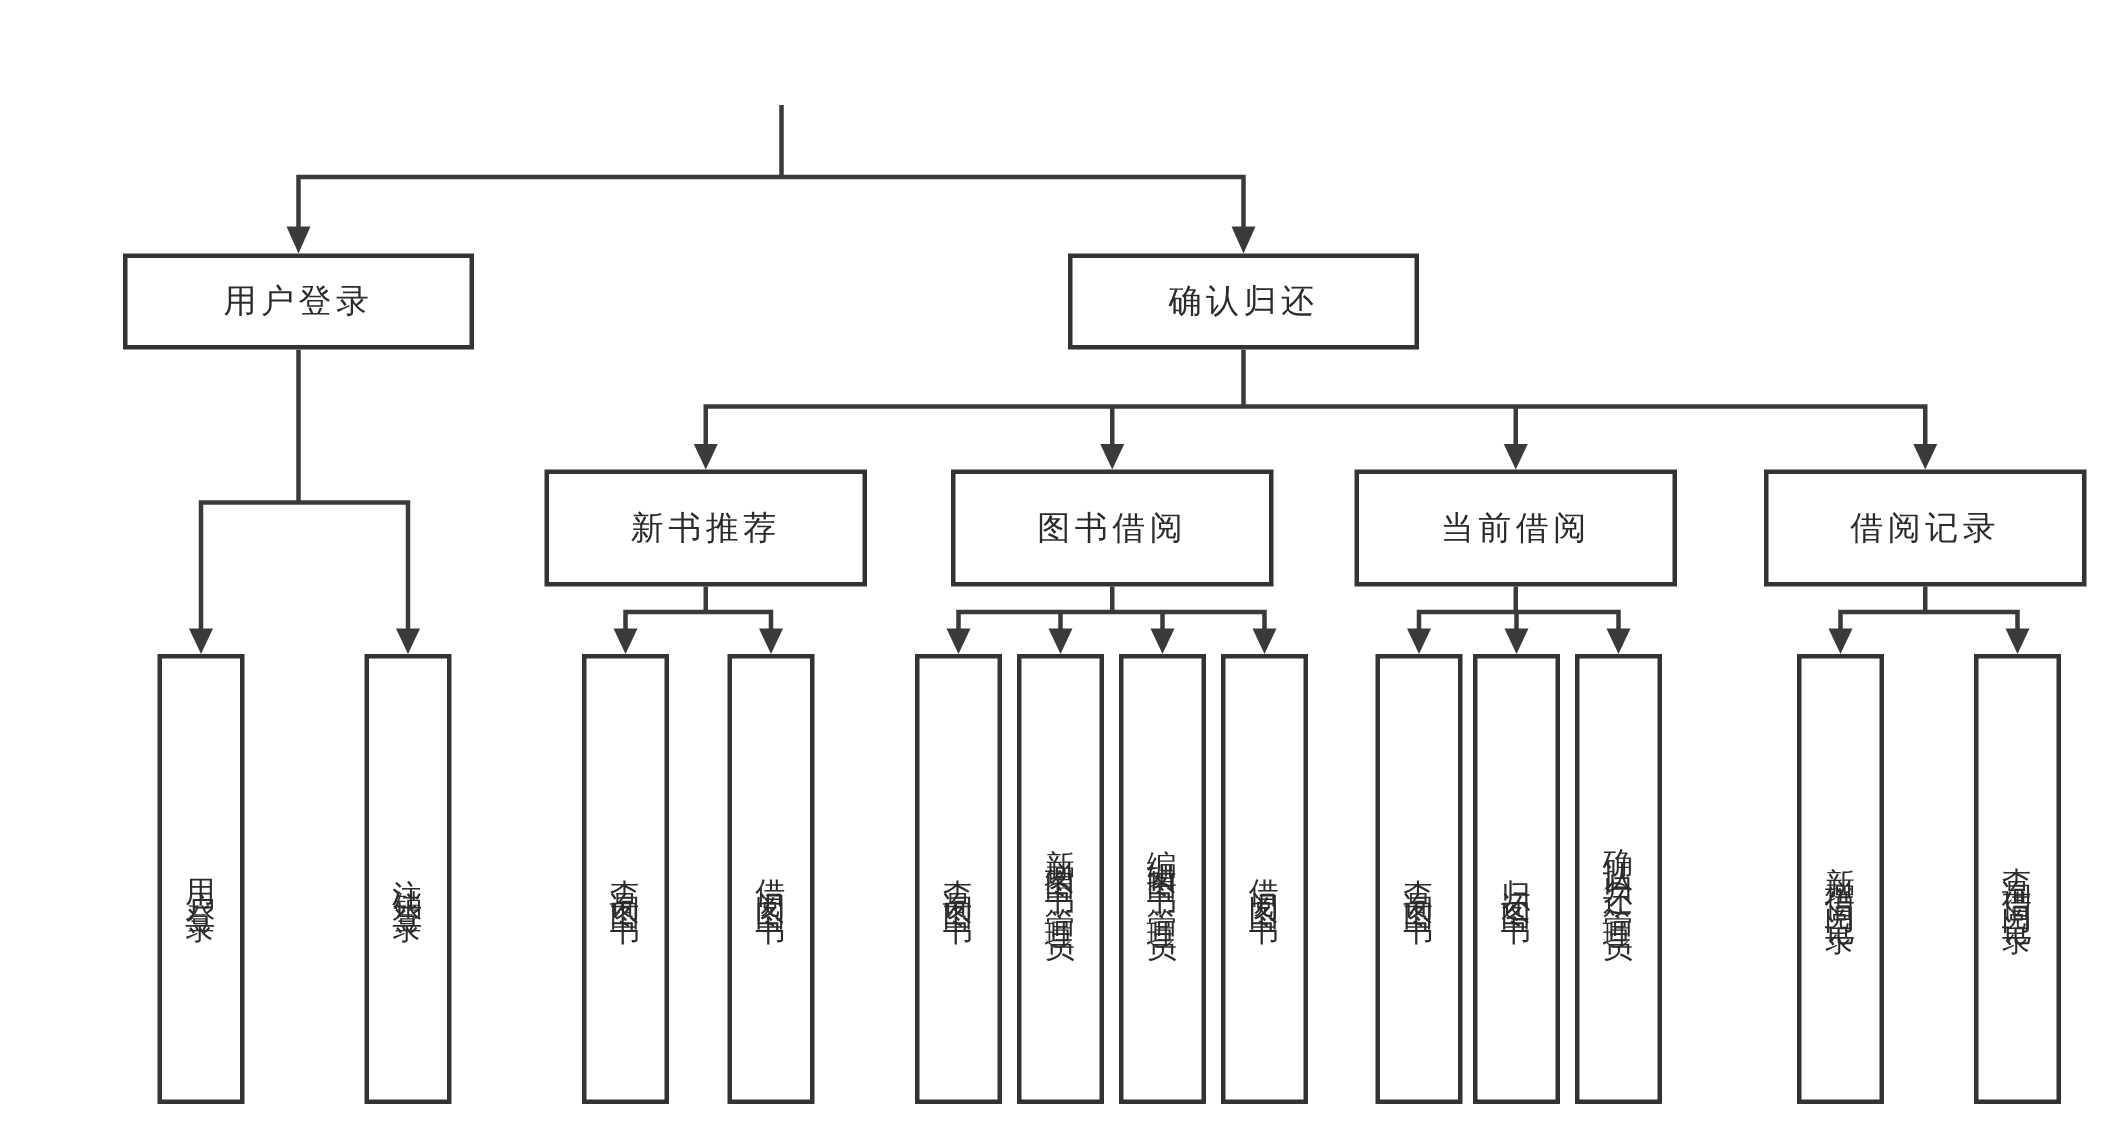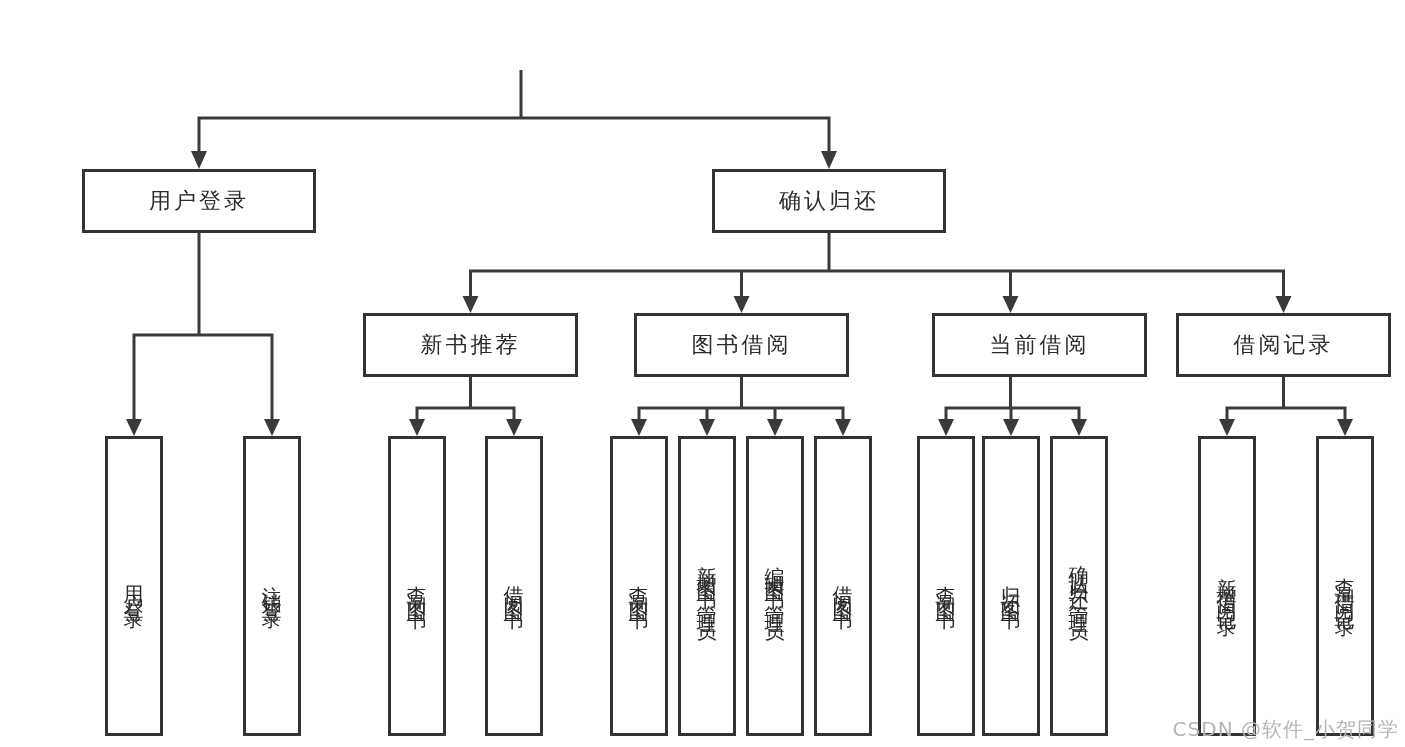--- a/index.html
+++ b/index.html
@@ -24,21 +24,21 @@
     position:absolute;
     box-sizing:border-box;
     background:var(--box-bg);
     border:3px solid var(--box-border);
     display:flex;align-items:center;justify-content:center;
     font-size:22px;letter-spacing:3px;color:var(--text);
     white-space:nowrap;
   }
   .root{left:20px;top:13px;width:1003px;height:57px;}
   .lvl2{top:169px;width:234px;height:64px;}
-  .lvl3{top:313px;width:215px;height:64px;}
+  .lvl3{top:313px;width:215px;height:78px;}
   .leaf{
     position:absolute;top:436px;width:58px;height:300px;
     box-sizing:border-box;
     background:var(--box-bg);
     border:3px solid var(--box-border);
     display:flex;align-items:center;justify-content:center;
   }
   .leaf span{
     writing-mode:vertical-rl;
     text-orientation:mixed;
@@ -98,21 +98,21 @@
       <polygon class="ahead" points="1337,419 1353,419 1345,436"></polygon>
     </g>
   </svg>
 
 
   <div class="hbox lvl2" style="left:82px">用户登录</div>
   <div class="hbox lvl2" style="left:712px">确认归还</div>
 
   <div class="hbox lvl3" style="left:363px">新书推荐</div>
   <div class="hbox lvl3" style="left:634px">图书借阅</div>
-  <div class="hbox lvl3" style="left:932px">当前借阅</div>
+  <div class="hbox lvl3" style="left:903px">当前借阅</div>
   <div class="hbox lvl3" style="left:1176px">借阅记录</div>
 
   <div class="leaf" style="left:105px">
       <span>用户登录</span>
     </div>
   <div class="leaf" style="left:243px">
       <span>注销登录</span>
     </div>
 
   <div class="leaf" style="left:388px">
@@ -145,15 +145,14 @@
       <span>确认归还（管理员）</span>
     </div>
 
   <div class="leaf" style="left:1198px">
       <span>新增借阅记录</span>
     </div>
   <div class="leaf" style="left:1316px">
       <span>查询借阅记录</span>
     </div>
 
-  <div class="watermark">CSDN @软件_小贺同学</div>
 
 </div>
 
 </body></html>

